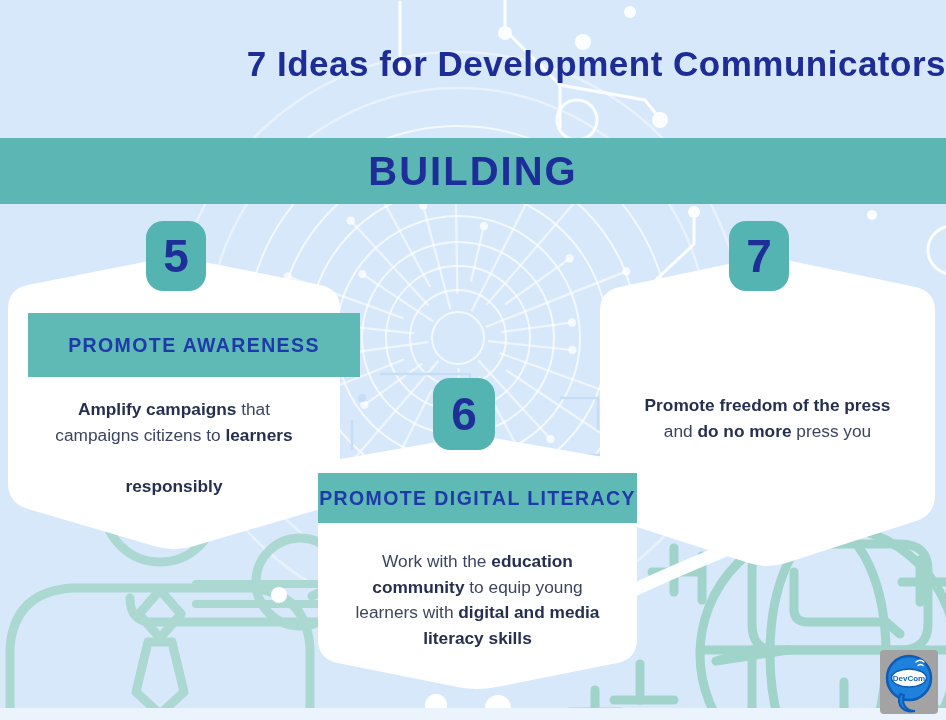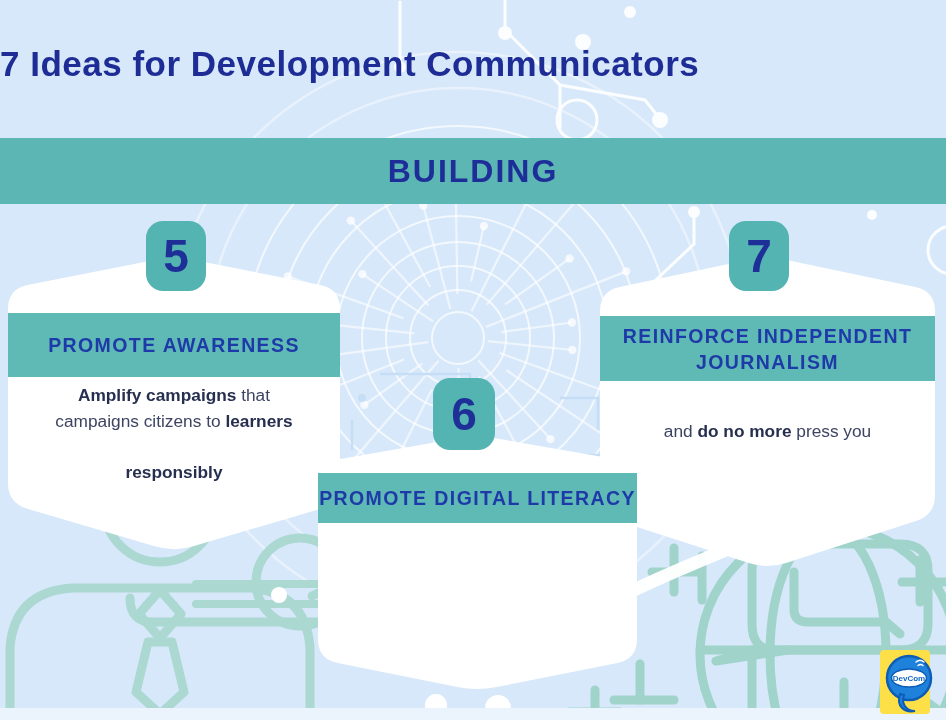--- a/index.html
+++ b/index.html
@@ -7,29 +7,29 @@
   .stage{
     position:relative;width:946px;height:720px;overflow:hidden;
     background:#d7e8fa;
     font-family:"Liberation Sans",sans-serif;
     margin:0 auto;
   }
   .decor{position:absolute;left:0;top:0;width:946px;height:720px;}
   .bottom-strip{position:absolute;left:0;bottom:0;width:946px;height:12px;background:#ebf4fd;}
   .title{
     position:absolute;left:0;top:44px;width:946px;margin:0;
-    text-align:left;font-size:35px;font-weight:800;letter-spacing:.5px;
+    text-align:right;font-size:35px;font-weight:800;letter-spacing:.5px;
     color:#1e2c96;
   }
   .banner{
     position:absolute;left:0;top:138px;width:946px;height:66px;
     background:#5cb6b3;display:flex;align-items:center;justify-content:center;
   }
   .banner span{
-    font-size:32px;font-weight:800;letter-spacing:2px;color:#1d2e99;
+    font-size:40px;font-weight:800;letter-spacing:2px;color:#1d2e99;
   }
   .card{position:absolute;}
   .card .shape{position:absolute;left:0;top:0;width:100%;height:100%;}
   .band{
     position:absolute;left:0;width:100%;background:#5fb9b5;
     display:flex;align-items:center;justify-content:center;text-align:center;
   }
   .band span{
     font-size:19.5px;font-weight:800;letter-spacing:1.4px;line-height:26px;
     color:#1e3aa8;
@@ -39,36 +39,36 @@
     font-size:17.3px;line-height:25.5px;color:#3d4461;font-weight:400;
   }
   .card-body b{color:#272f50;font-weight:700;}
   .badge{
     position:absolute;background:#54b4b2;border-radius:17px;
     display:flex;align-items:center;justify-content:center;
   }
   .badge span{font-size:46px;font-weight:800;color:#1e3098;}
   
   .card-5{left:8px;top:253px;width:332px;height:302px;}
-  .card-5 .band{top:60px;height:64px;}
-  .card-5 .card-body{top:130px;padding:0 20px;}
+  .card-5 .band{top:60px;height:64px;margin-left:20px;}
+  .card-5 .card-body{top:144px;padding:0 20px;}
   .card-5 .badge{left:138px;top:-32px;width:60px;height:70px;}
   
   .card-6{left:318px;top:433px;width:319px;height:260px;}
   .card-6 .band{top:40px;height:50px;}
   .card-6 .card-body{top:116px;padding:0 6px;}
   .card-6 .badge{left:115px;top:-55px;width:62px;height:72px;}
   
   .card-7{left:600px;top:253px;width:335px;height:318px;}
   .card-7 .band{top:63px;height:65px;}
   .card-7 .card-body{top:140px;padding:0 8px;}
   .card-7 .badge{left:129px;top:-32px;width:60px;height:70px;}
   .logo{
-    position:absolute;left:880px;top:650px;width:50px;height:64px;
-    background:#fde047;border-radius:4px;
+    position:absolute;left:880px;top:650px;width:58px;height:64px;
+    background:#a3a3a3;border-radius:4px;
   }
 </style>
 </head>
 <body>
 
 <div class="stage">
 
   <svg class="decor" viewBox="0 0 946 720">
 
     <g id="fan">
@@ -228,36 +228,34 @@
     <p class="card-body"><b>Amplify campaigns</b><span> that</span><br><span>campaigns citizens to </span><b>learners</b><br><br><b>responsibly</b></p>
     <div class="badge">
       <span>5</span>
     </div>
   </section>
 
   <section class="card card-7">
     <svg class="shape" viewBox="0 0 335 318" preserveAspectRatio="none">
       <path fill="#ffffff" d="M 0,58 Q 0,38 19.574718621802944,33.897514061298786 L 147.42528137819704,7.102485938701215 Q 167,3 186.57960839475209,7.079085082240021 L 315.4203916052479,33.92091491775998 Q 335,38 335,58 L 335,242 Q 335,262 315.95942877429474,268.12018360826244 L 186.0405712257053,309.87981639173756 Q 167,316 147.97012830100064,309.8466283128984 L 19.029871698999354,268.1533716871016 Q 0,262 0,242 Z"></path>
     </svg>
-    <div class="band">
-      <span>REINFORCE INDEPENDENT JOURNALISM</span>
-    </div>
-    <p class="card-body"><br><span>and </span><b>do no more</b><span> press you</span><br></p>
+    <p class="card-body"><b>Promote freedom of the press</b><br><span>and </span><b>do no more</b><span> press you</span><br></p>
     <div class="badge">
       <span>7</span>
     </div>
   </section>
 
   <section class="card card-6">
     <svg class="shape" viewBox="0 0 319 260" preserveAspectRatio="none">
       <path fill="#ffffff" d="M 0,50 Q 0,30 19.696917022417274,26.53136052435419 L 139.30308297758273,5.468639475645809 Q 159,2 178.70060934311408,5.447606635044965 L 299.2993906568859,26.552393364955037 Q 319,30 319,50 L 319,206 Q 319,226 299.3883864861816,229.9223227027637 L 178.6116135138184,254.0776772972363 Q 159,258 139.39314365293396,254.05396601820055 L 19.606856347066042,229.94603398179945 Q 0,226 0,206 Z"></path>
     </svg>
     <div class="band">
       <span>PROMOTE DIGITAL LITERACY</span>
     </div>
+    <p class="card-body"><span>Work with the </span><b>education</b><br><b>community</b><span> to equip young</span><br><span>learners with </span><b>digital and media</b><br><b>literacy skills</b></p>
     <div class="badge">
       <span>6</span>
     </div>
   </section>
 
   <div class="logo">
     <svg viewBox="0 0 58 64" width="58" height="64">
       <circle cx="29" cy="28" r="22" fill="#1e82dd" stroke="#0d5cb5" stroke-width="2.5"></circle>
       <path d="M 20,44 C 16,56 24,63 35,61 C 26,61 21,54 24,45 Z" fill="#1e82dd" stroke="#0d5cb5" stroke-width="2"></path>
       <path d="M 36,12 q 4,-3.5 8,0 M 38,15.5 q 2.5,-2 5,0" stroke="#ffffff" stroke-width="1.4" fill="none" stroke-linecap="round"></path>

